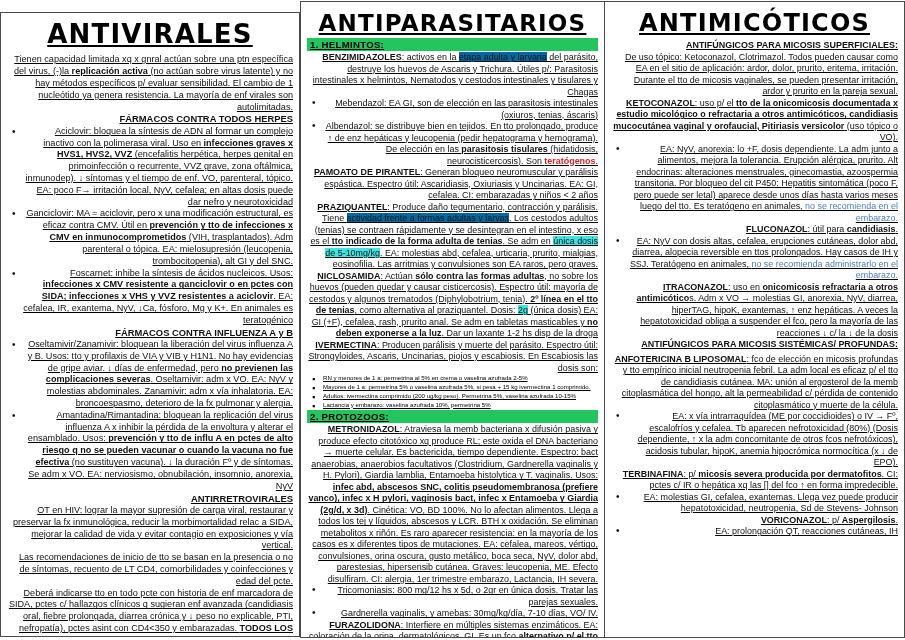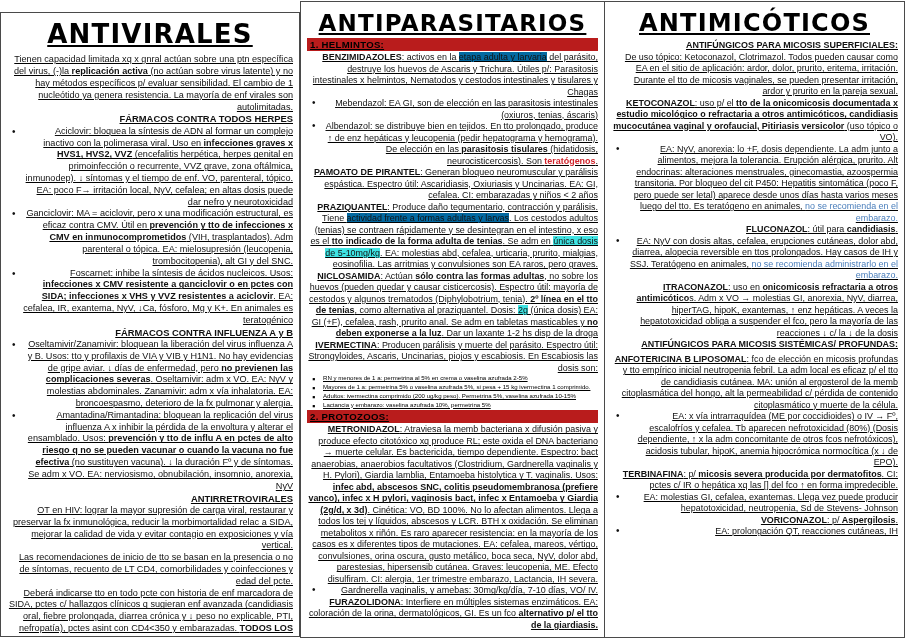--- a/index.html
+++ b/index.html
@@ -102,21 +102,21 @@
   ul.bul > li::before {
     content: "•";
     position: absolute;
     left: 5px;
     top: -1px;
     font-size: 10px;
   }
   ul.bul.sq > li::before { content: "▪"; left: 5px; font-size: 9px;}
 
   .sec-green {
-    background: #b91c1c;
+    background: #22c55e;
     font-weight: bold;
     font-size: 9.6px;
     padding: 1px 2px 1px 3px;
     margin: 1px 0 1px 0;
     letter-spacing: .3px;
   }
   .hl-yellow { background: #0369a1; }
   .hl-cyan   { background: #3fe4e4; }
   .red { color: #d0232b; font-weight: bold; }
   .blue { color: #4a7ebb; }
@@ -189,20 +189,21 @@
           <li>Mayores de 1 a: permetrina 5% o vaselina azufrada 5%, si pesa + 15 kg ivermectina 1 comprimido.</li>
           <li>Adultos: ivermectina comprimido (200 ug/kg peso). Permetrina 5%, vaselina azufrada 10-15%</li>
           <li>Lactancia y embarazo: vaselina azufrada 10%, permetrina 5%</li>
         </ul>
 
         <div class="sec-green">2.  PROTOZOOS:</div>
 
         <div class="txt"><b>METRONIDAZOL</b>: Atraviesa la memb bacteriana x difusión pasiva y produce efecto citotóxico xq produce RL; este oxida el DNA bacteriano → muerte celular. Es bactericida, tiempo dependiente. Espectro: bact anaerobias, anaerobios facultativos (Clostridium, Gardnerella vaginalis y H. Pylori), Giardia lamblia, Entamoeba histolytica y T. vaginalis. Usos: <b>infec abd, abscesos SNC, colitis pseudomembranosa (prefiere vanco), infec x H pylori, vaginosis bact, infec x Entamoeba y Giardia (2g/d, x 3d)</b>. Cinética: VO, BD 100%. No lo afectan alimentos. Llega a todos los tej y líquidos, abscesos y LCR. BTH x oxidación. Se eliminan metabolitos x riñón. Es raro aparecer resistencia: en la mayoría de los casos es x diferentes tipos de mutaciones. EA: cefalea, mareos, vértigo, convulsiones, orina oscura, gusto metálico, boca seca, NyV, dolor abd, parestesias, hipersensib cutánea. Graves: leucopenia, ME. Efecto disulfiram. CI: alergia, 1er trimestre embarazo, Lactancia, IH severa.</div>
 
         <ul class="bul txt">
+          <li>Tricomoniasis: 800 mg/12 hs x 5d, o 2gr en única dosis. Tratar las parejas sexuales.</li>
           <li>Gardnerella vaginalis, y amebas: 30mg/kg/día, 7-10 días, VO/ IV.</li>
         </ul>
 
         <div class="txt"><b>FURAZOLIDONA</b>: Interfiere en múltiples sistemas enzimáticos. EA: coloración de la orina, dermatológicos, GI. Es un fco <b>alternativo p/ el tto de la giardiasis.</b></div>
 
       </div>
     </div>
 
     <div class="col col-3">
       <div class="frame">

